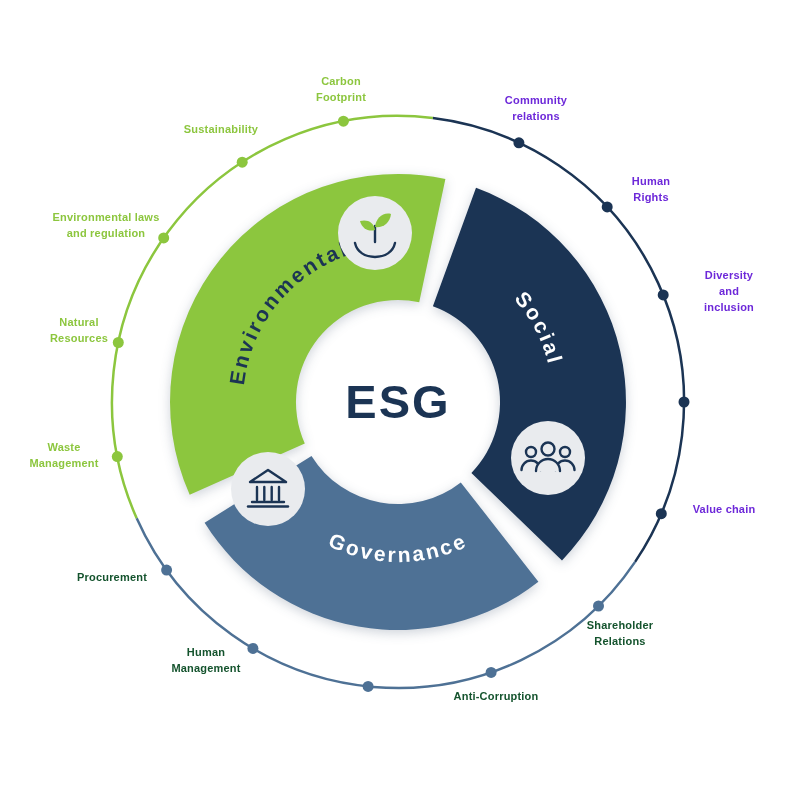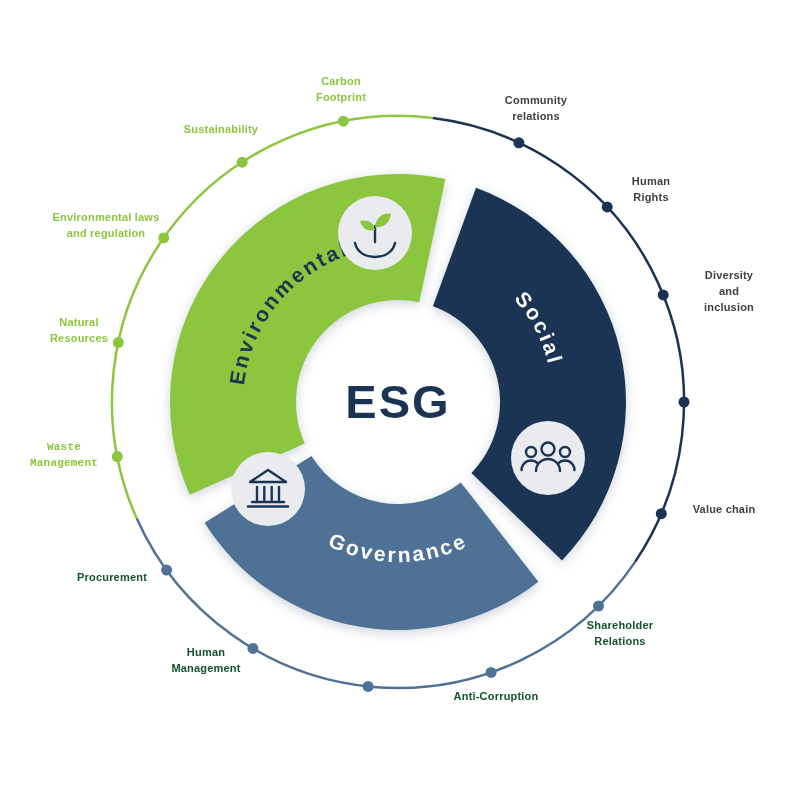--- a/index.html
+++ b/index.html
@@ -3,21 +3,21 @@
 <meta charset="utf-8">
 <style>
   html,body{margin:0;padding:0;background:#fff;}
   .canvas{position:relative;width:800px;height:800px;background:#fff;
           font-family:"Liberation Sans",sans-serif;overflow:hidden;}
   .canvas svg{position:absolute;left:0;top:0;}
   .satellite-label{position:absolute;transform:translate(-50%,-50%);
                    font-size:11px;font-weight:700;line-height:1.45;
                    text-align:center;white-space:pre-line;letter-spacing:.2px;}
   .lbl-green{color:#8CC63E}
-  .lbl-navy{color:#404040}
+  .lbl-navy{color:#6d28d9}
   .lbl-steel{color:#14532d}
   .seg-label{font-family:"Liberation Sans",sans-serif;font-size:21px;
              font-weight:700;letter-spacing:2.5px;}
   .esg-title{font-family:"Liberation Sans",sans-serif;font-size:47px;
              font-weight:700;letter-spacing:2px;fill:#1B3454;}
   .ring-arc{fill:none;stroke-width:2.5;}
   .arc-green{stroke:#8CC63E}
   .arc-navy{stroke:#1B3454}
   .arc-steel{stroke:#4E7195}
   .dot-green{fill:#8CC63E}
@@ -116,21 +116,21 @@
     <text class="esg-title" x="398" y="418" text-anchor="middle">ESG</text>
   </svg>
 
   <div class="satellite-label lbl-green" style="left:341px;top:90px;">Carbon
 Footprint</div>
   <div class="satellite-label lbl-green" style="left:221px;top:130px;">Sustainability</div>
   <div class="satellite-label lbl-green" style="left:106px;top:226px;">Environmental laws
 and regulation</div>
   <div class="satellite-label lbl-green" style="left:79px;top:331px;">Natural
 Resources</div>
-  <div class="satellite-label lbl-green" style="left:64px;top:456px;font-family:Liberation Mono, monospace;">Waste
+  <div class="satellite-label lbl-green" style="left:64px;top:456px;">Waste
 Management</div>
 
   <div class="satellite-label lbl-navy" style="left:536px;top:109px;">Community
 relations</div>
   <div class="satellite-label lbl-navy" style="left:651px;top:190px;">Human
 Rights</div>
   <div class="satellite-label lbl-navy" style="left:729px;top:292px;">Diversity and
 inclusion</div>
   <div class="satellite-label lbl-navy" style="left:724px;top:510px;">Value chain</div>
 

